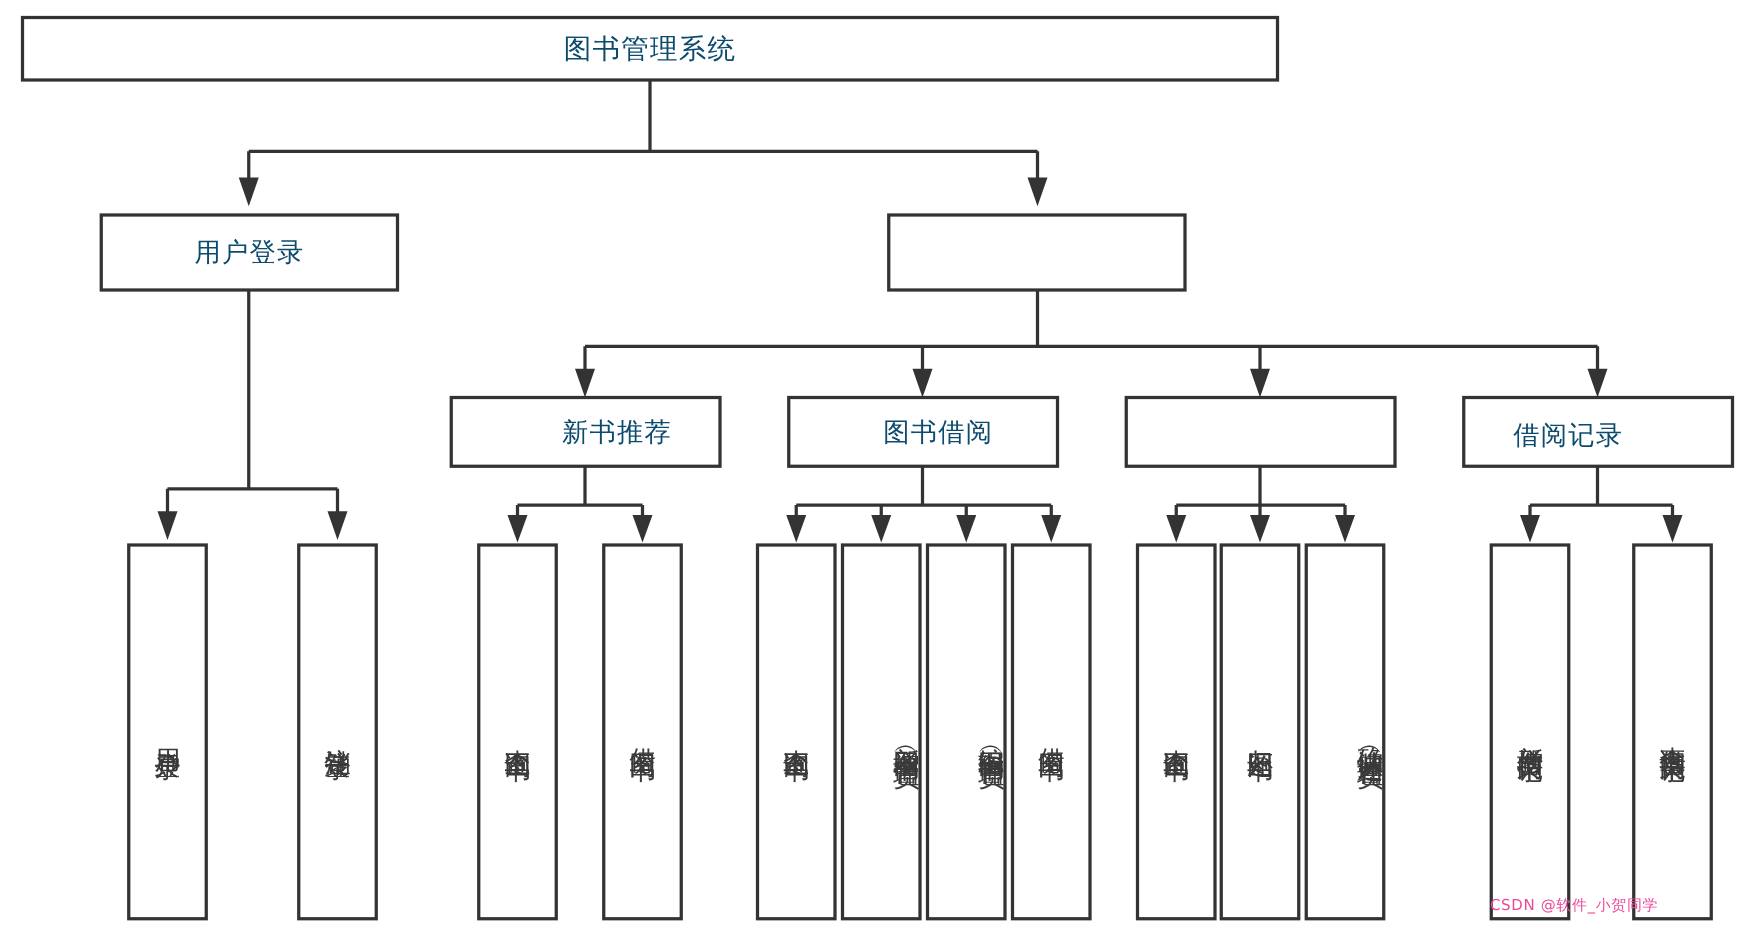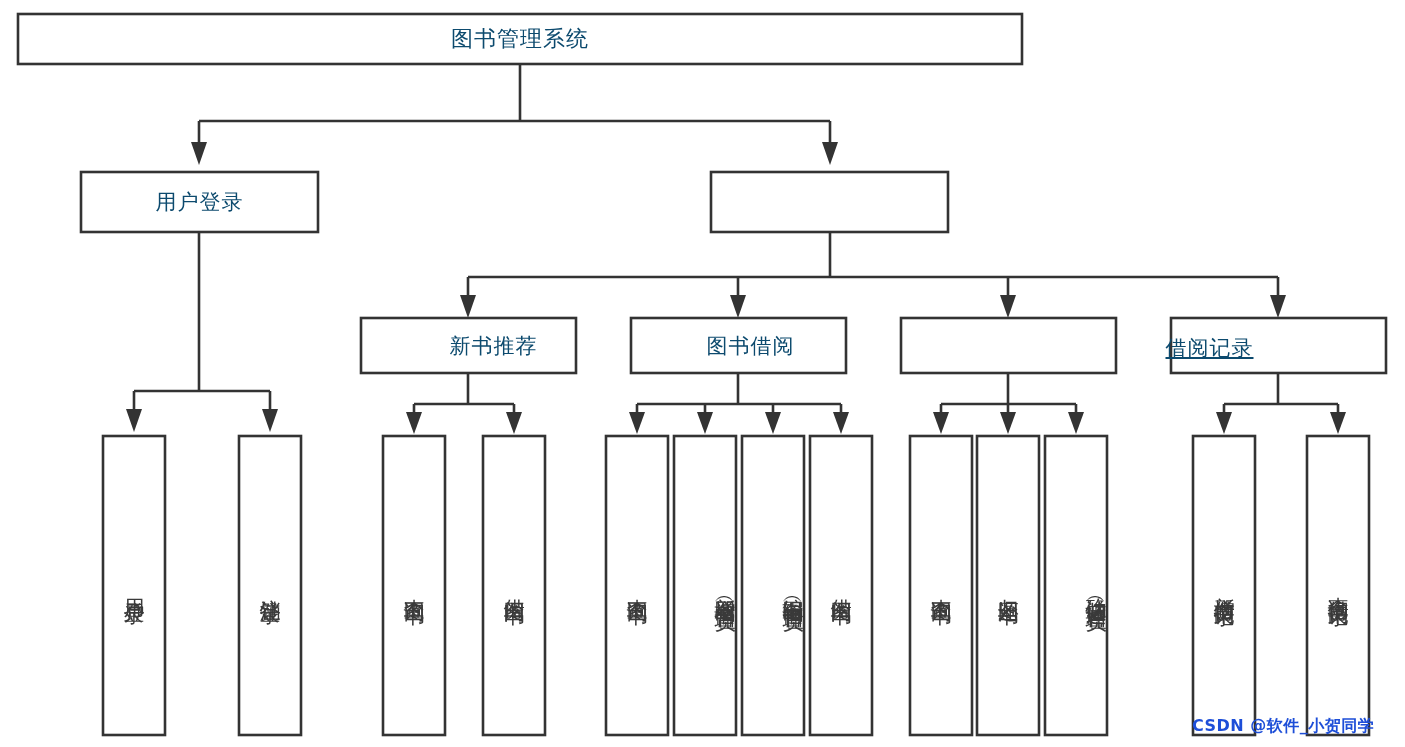--- a/index.html
+++ b/index.html
@@ -69,27 +69,26 @@
     letter-spacing: 2px;
     white-space: nowrap;
     pointer-events: none;
     font-family: "DejaVu Sans", "Liberation Sans", sans-serif;
   }
   .v-label.center-v { align-items: center; }
   .watermark {
     position: absolute;
     left: 1192px;
     top: 716px;
-    font-size: 16px;
-    color: #1d4ed8;
+    font-size: 12px;
+    color: #ec4899;
     letter-spacing: 0.5px;
     white-space: nowrap;
     pointer-events: none;
     font-family: "DejaVu Sans", "Liberation Sans", sans-serif;
-    font-weight: bold;
   }
 </style>
 </head>
 <body>
 
 <div id="diagram-root">
 
   <svg id="flow-svg" viewBox="0 0 1405 747">
 
     <rect class="node-box" x="18" y="14" width="1004" height="50"></rect>
@@ -182,21 +181,21 @@
     <rect class="node-box" x="1307" y="436" width="62" height="299"></rect>
 
   </svg>
 
   <div class="h-label root-label" style="left:18px; top:14px; width:1004px; height:50px;">图书管理系统</div>
 
   <div class="h-label" style="left:81px; top:172px; width:237px; height:60px;">用户登录</div>
 
   <div class="h-label" style="left:361px; top:318px; width:215px; height:55px;margin-left:25px;">新书推荐</div>
   <div class="h-label" style="left:631px; top:318px; width:239px; height:55px;">图书借阅</div>
-  <div class="h-label" style="left:1102px; top:318px; width:215px; height:60px;text-decoration:underline;">借阅记录</div>
+  <div class="h-label" style="left:1147px; top:318px; width:215px; height:60px;">借阅记录</div>
 
   <div class="v-label center-v" style="left:103px; top:436px; width:62px; height:299px;">用户登录</div>
   <div class="v-label center-v" style="left:239px; top:436px; width:62px; height:299px;">注销登录</div>
 
   <div class="v-label center-v" style="left:383px; top:436px; width:62px; height:299px;">查询图书</div>
   <div class="v-label center-v" style="left:483px; top:436px; width:62px; height:299px;">借阅图书</div>
 
   <div class="v-label center-v" style="left:606px; top:436px; width:62px; height:299px;">查询图书</div>
   <div class="v-label" style="left:674px; top:444px; width:62px; height:291px;">新增图书（管理员）</div>
   <div class="v-label" style="left:742px; top:444px; width:62px; height:291px;">编辑图书（管理员）</div>

